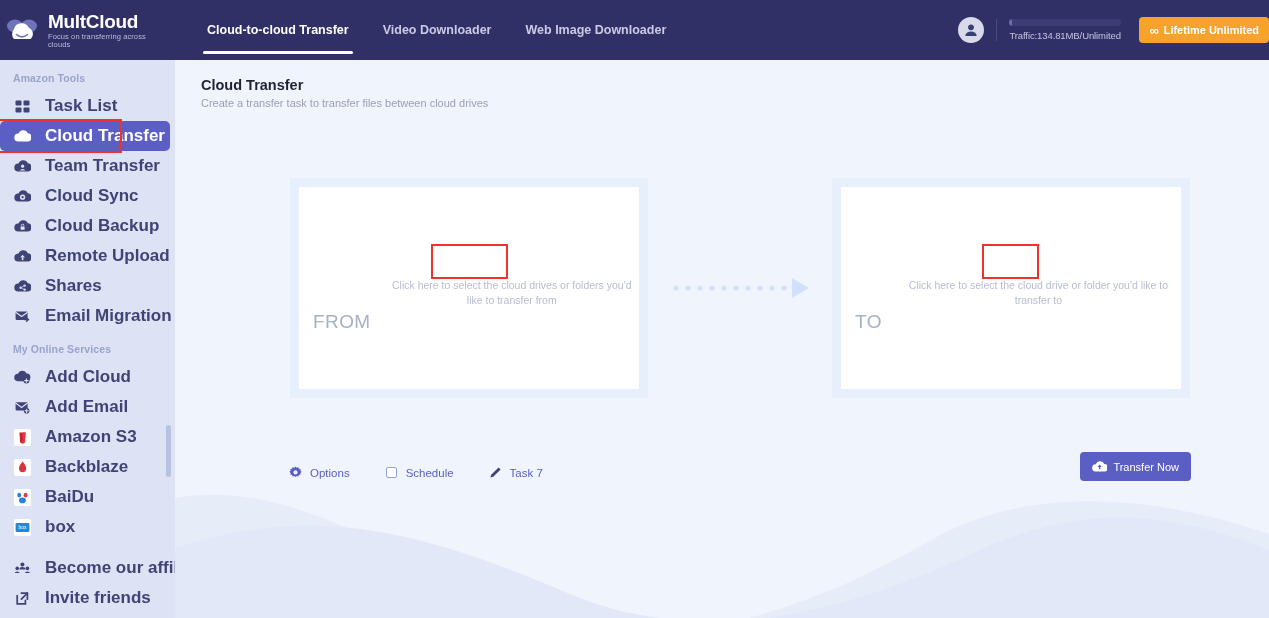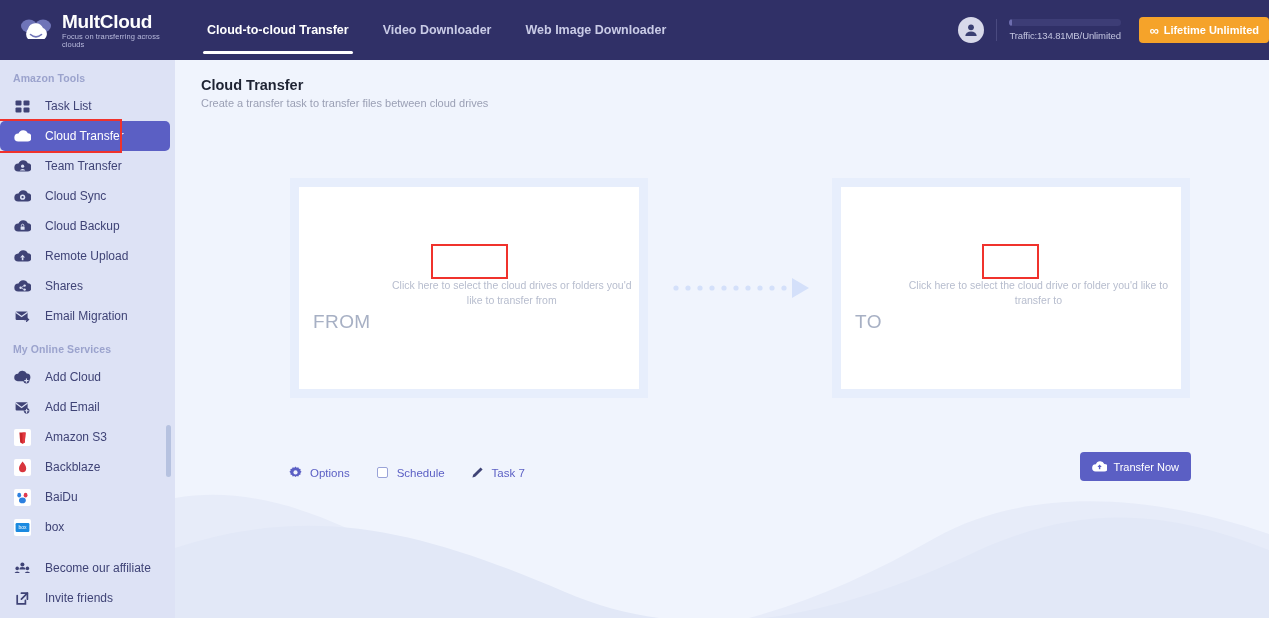--- a/index.html
+++ b/index.html
@@ -12,21 +12,21 @@
   #app { position: relative; width: 1269px; height: 618px; overflow: hidden; }
 
   
   .header {
     position: absolute; top: 0; left: 0;
     width: 1269px; height: 60px;
     background: #303067;
     display: flex; align-items: center;
     z-index: 20;
   }
-  .logo-wrap { display: flex; align-items: center; padding-left: 17px; width: 168px; }
+  .logo-wrap { display: flex; align-items: center; padding-left: 3px; width: 168px; }
   .logo-mark { position: relative; width: 38px; height: 30px; flex: none; }
   .brand-text { margin-left: 7px; line-height: 1; }
   .brand-name {
     color: #ffffff; font-size: 19px; font-weight: bold;
     letter-spacing: -0.3px; display: block;
   }
   .brand-tag {
     color: #b9bbdd; font-size: 7.5px; display: block; margin-top: 2px;
     letter-spacing: 0.1px;
   }
@@ -81,21 +81,21 @@
   }
   .side-item {
     display: flex; align-items: center; height: 30px;
     padding-left: 13px; margin: 0 5px 0 0;
     cursor: pointer; border-radius: 5px; position: relative;
   }
   .side-item .s-icon {
     width: 19px; height: 19px; display: flex; align-items: center; justify-content: center;
     flex: none; margin-right: 13px;
   }
-  .side-item .s-label { color: #3f4376; font-size: 12px; white-space: nowrap; }
+  .side-item .s-label { color: #3f4376; font-size: 17px; white-space: nowrap; font-weight: bold; }
   .side-item.active { background: #5b5fc4; }
   .side-item.active .s-label { color: #ffffff; }
   .side-spacer { height: 11px; }
 
   .side-scrollbar {
     position: absolute; top: 365px; left: 166px;
     width: 5px; height: 52px; border-radius: 3px;
     background: #b6c2e0; cursor: pointer; z-index: 14;
   }
 
@@ -144,21 +144,21 @@
 
   .arrow-wrap {
     width: 150px; display: flex; align-items: center; justify-content: center;
   }
 
   
   .toolbar {
     position: absolute; left: 0; top: 405px; width: 1094px; height: 40px;
   }
   .tb-left {
-    position: absolute; left: 113px; top: 0; display: flex; align-items: center; gap: 25px;
+    position: absolute; left: 113px; top: 0; display: flex; align-items: center; gap: 34px;
   }
   .tb-item { display: flex; align-items: center; cursor: pointer; }
   .tb-item .tb-ico {
     width: 15px; height: 15px; margin-right: 7px;
     display: flex; align-items: center; justify-content: center; flex: none;
   }
   .tb-item .tb-label { font-size: 11.5px; color: #5b5fc4; white-space: nowrap; }
   .tb-check {
     width: 11px; height: 11px; border: 1.5px solid #9aa3d8; border-radius: 2px;
     background: #ffffff;

